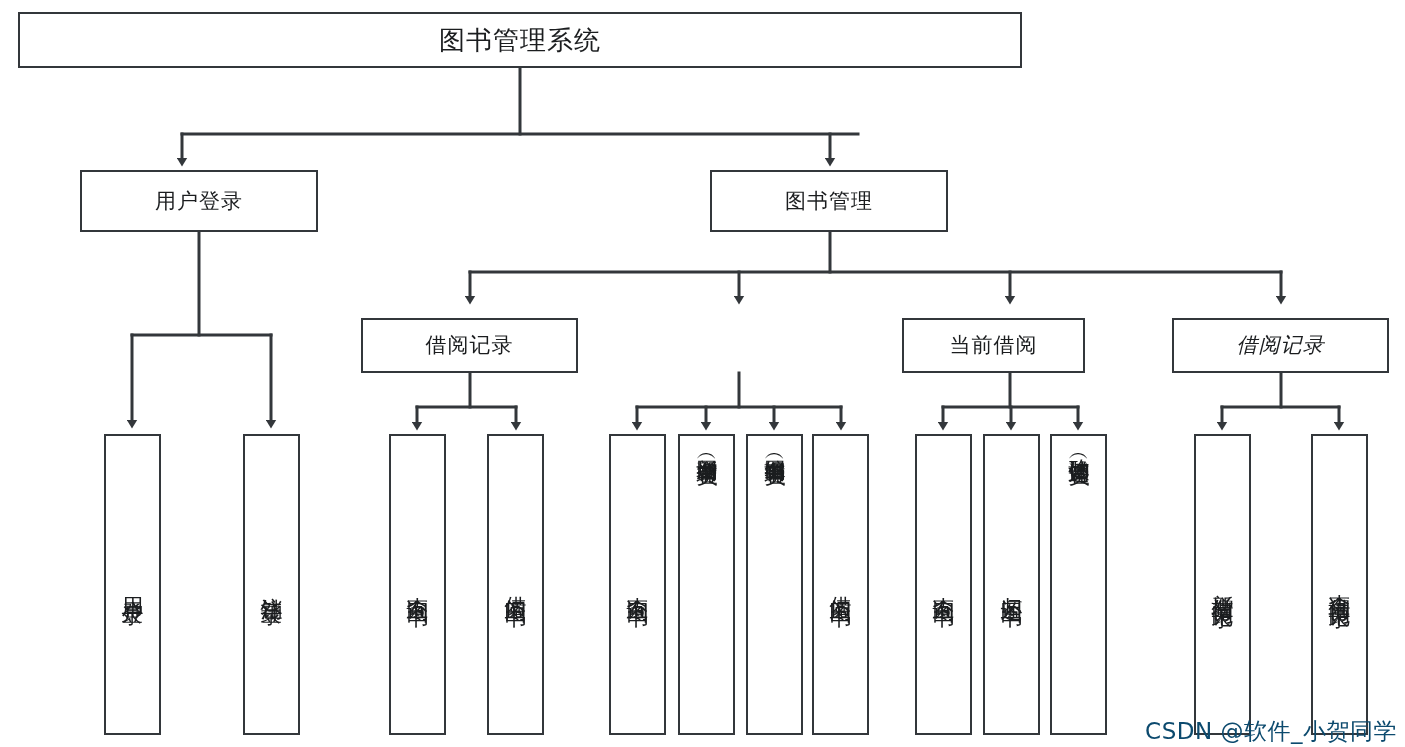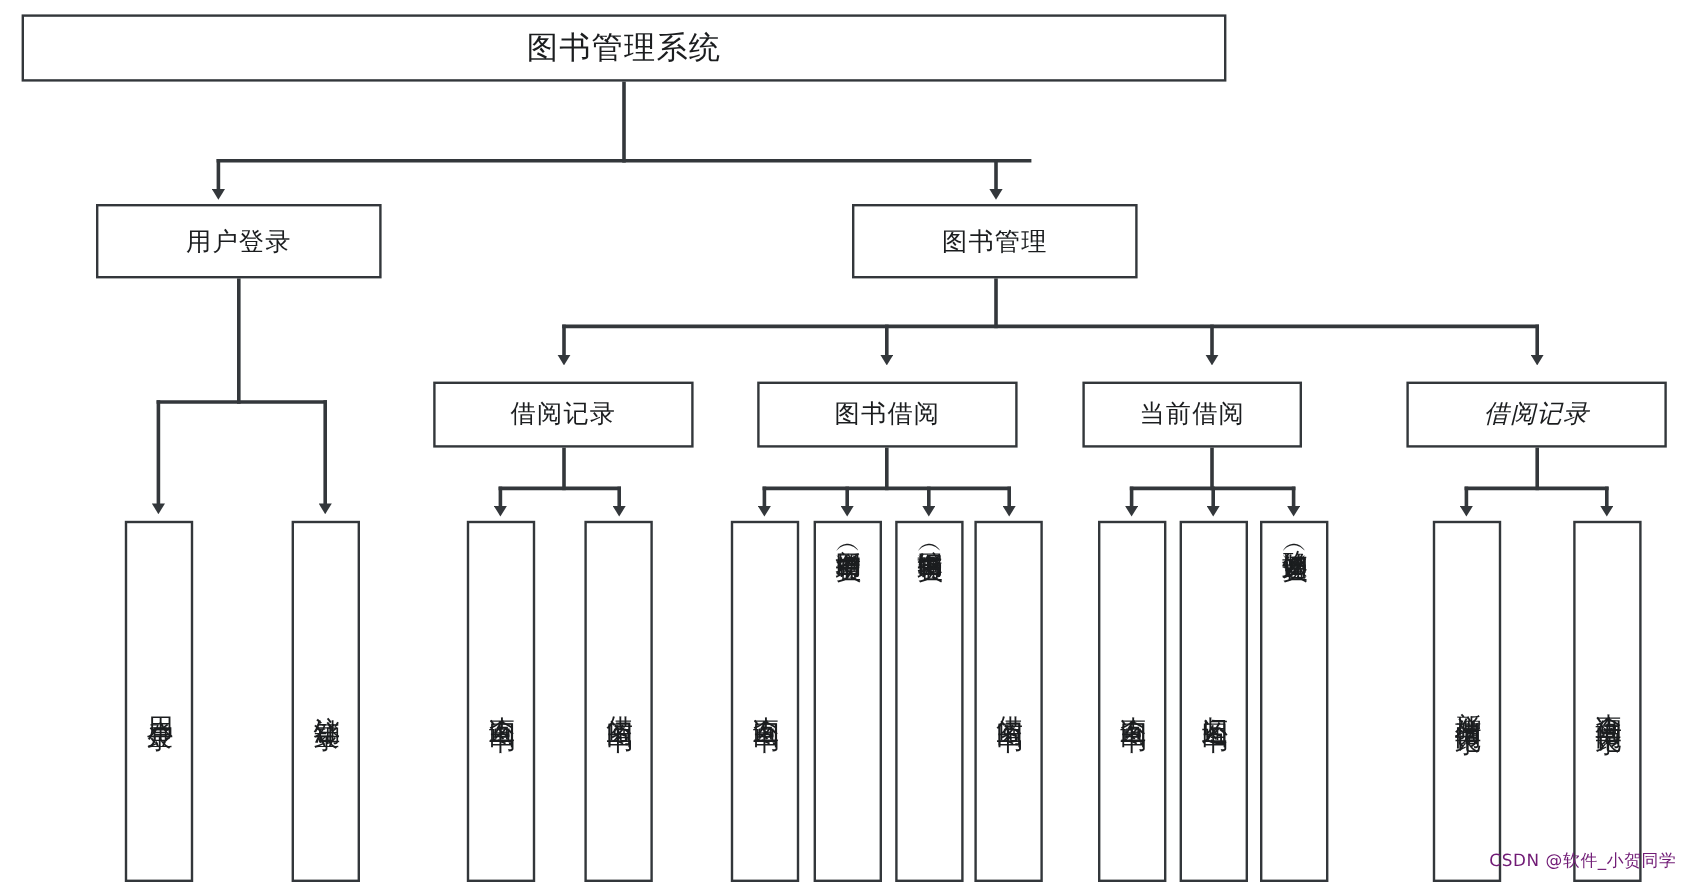--- a/index.html
+++ b/index.html
@@ -67,23 +67,23 @@
     white-space: nowrap;
   }
   
   .node.vert.tight .node-label {
     letter-spacing: 1px;
     font-size: 21px;
   }
   #watermark {
     position: absolute;
     right: 8px;
-    bottom: 20px;
-    font-size: 14px;
-    color: #701a75;
+    bottom: 0;
+    font-size: 23px;
+    color: #0c4a6e;
     letter-spacing: 0.5px;
     z-index: 5;
     white-space: nowrap;
   }
 </style>
 </head>
 <body>
 
 <div id="diagram-root">
 
@@ -144,23 +144,20 @@
   <div class="node horiz" style="left:80px; top:170px; width:238px; height:62px;">
     <span class="node-label">用户登录</span>
   </div>
   <div class="node horiz" style="left:710px; top:170px; width:238px; height:62px;">
     <span class="node-label">图书管理</span>
   </div>
 
   <div class="node horiz" style="left:361px; top:318px; width:217px; height:55px;">
     <span class="node-label">借阅记录</span>
   </div>
-  <div class="node horiz" style="left:631px; top:318px; width:217px; height:55px;">
-    <span class="node-label">图书借阅</span>
-  </div>
   <div class="node horiz" style="left:902px; top:318px; width:183px; height:55px;">
     <span class="node-label">当前借阅</span>
   </div>
   <div class="node horiz" style="left:1172px; top:318px; width:217px; height:55px;font-style:italic;">
     <span class="node-label">借阅记录</span>
   </div>
 
   <div class="node vert" style="left:104px; top:434px; width:57px; height:301px; align-items:center;">
     <span class="node-label">用户登录</span>
   </div>

